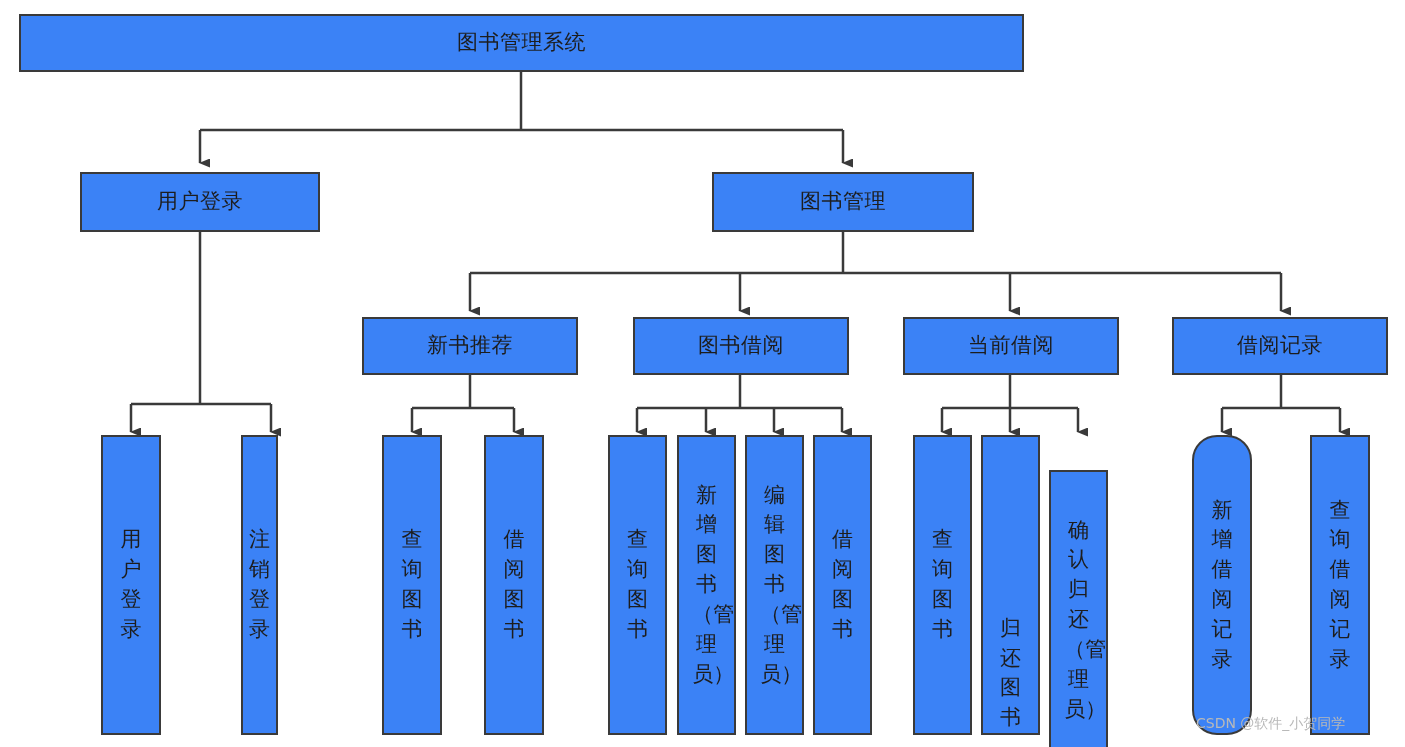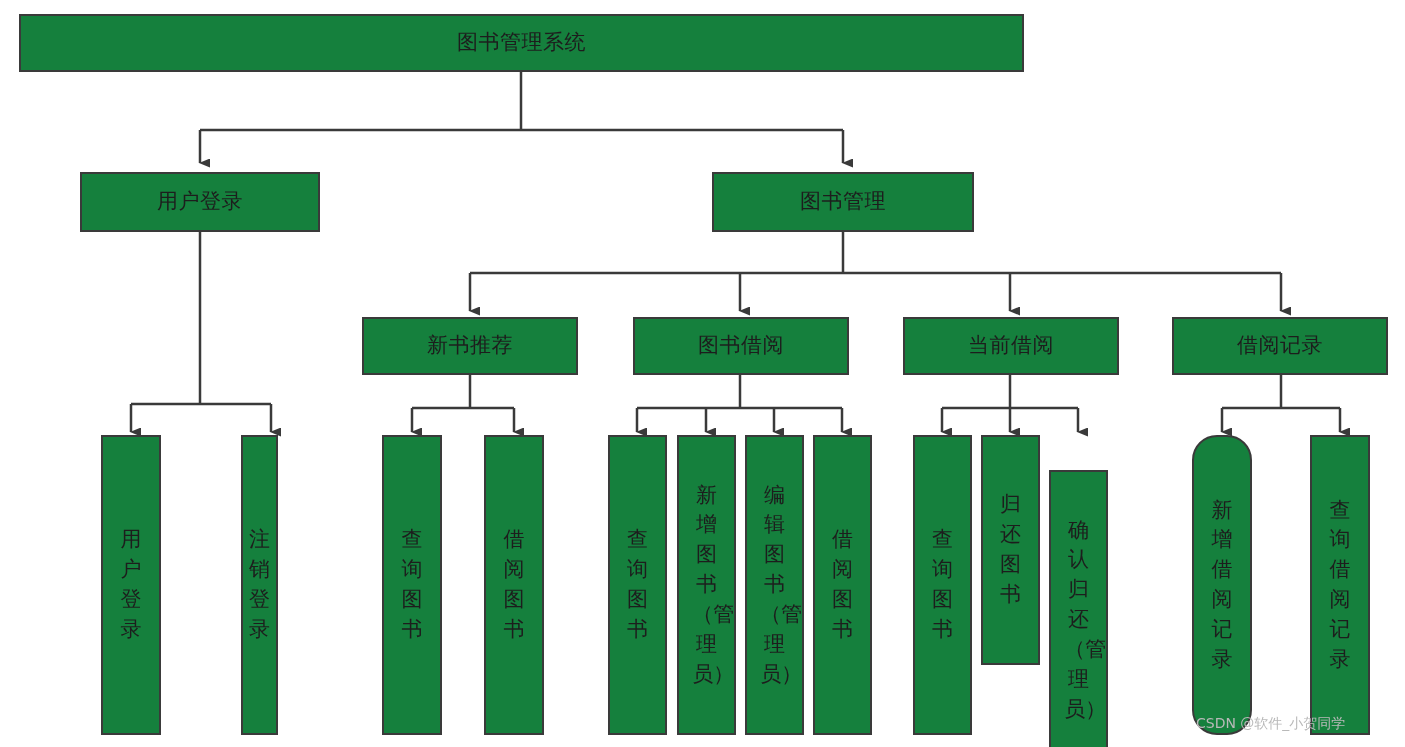--- a/index.html
+++ b/index.html
@@ -21,21 +21,21 @@
     position: absolute;
     left: 0;
     top: 0;
     width: 1405px;
     height: 747px;
     pointer-events: none;
   }
   .node {
     position: absolute;
     box-sizing: border-box;
-    background: #15803d;
+    background: #3b82f6;
     border: 2px solid #3a3a3a;
     display: flex;
     align-items: center;
     justify-content: center;
     text-align: center;
   }
   .node.root {
     border-width: 2px;
   }
   .node .label-h {
@@ -170,21 +170,21 @@
   <div class="node leaf" style="left:745px; top:435px; width:59px; height:300px;">
     <span class="label-v">编辑图书（管理员）</span>
   </div>
   <div class="node leaf" style="left:813px; top:435px; width:59px; height:300px;">
     <span class="label-v">借阅图书</span>
   </div>
 
   <div class="node leaf" style="left:913px; top:435px; width:59px; height:300px;">
     <span class="label-v">查询图书</span>
   </div>
-  <div class="node leaf" style="left:981px; top:435px; width:59px; height:230px;">
+  <div class="node leaf" style="left:981px; top:435px; width:59px; height:300px;align-items:flex-end;">
     <span class="label-v">归还图书</span>
   </div>
   <div class="node leaf" style="left:1049px; top:435px; width:59px; height:300px;margin-top:35px;">
     <span class="label-v">确认归还（管理员）</span>
   </div>
 
   <div class="node leaf" style="left:1192px; top:435px; width:60px; height:300px;border-radius:25px;">
     <span class="label-v">新增借阅记录</span>
   </div>
   <div class="node leaf" style="left:1310px; top:435px; width:60px; height:300px;">

